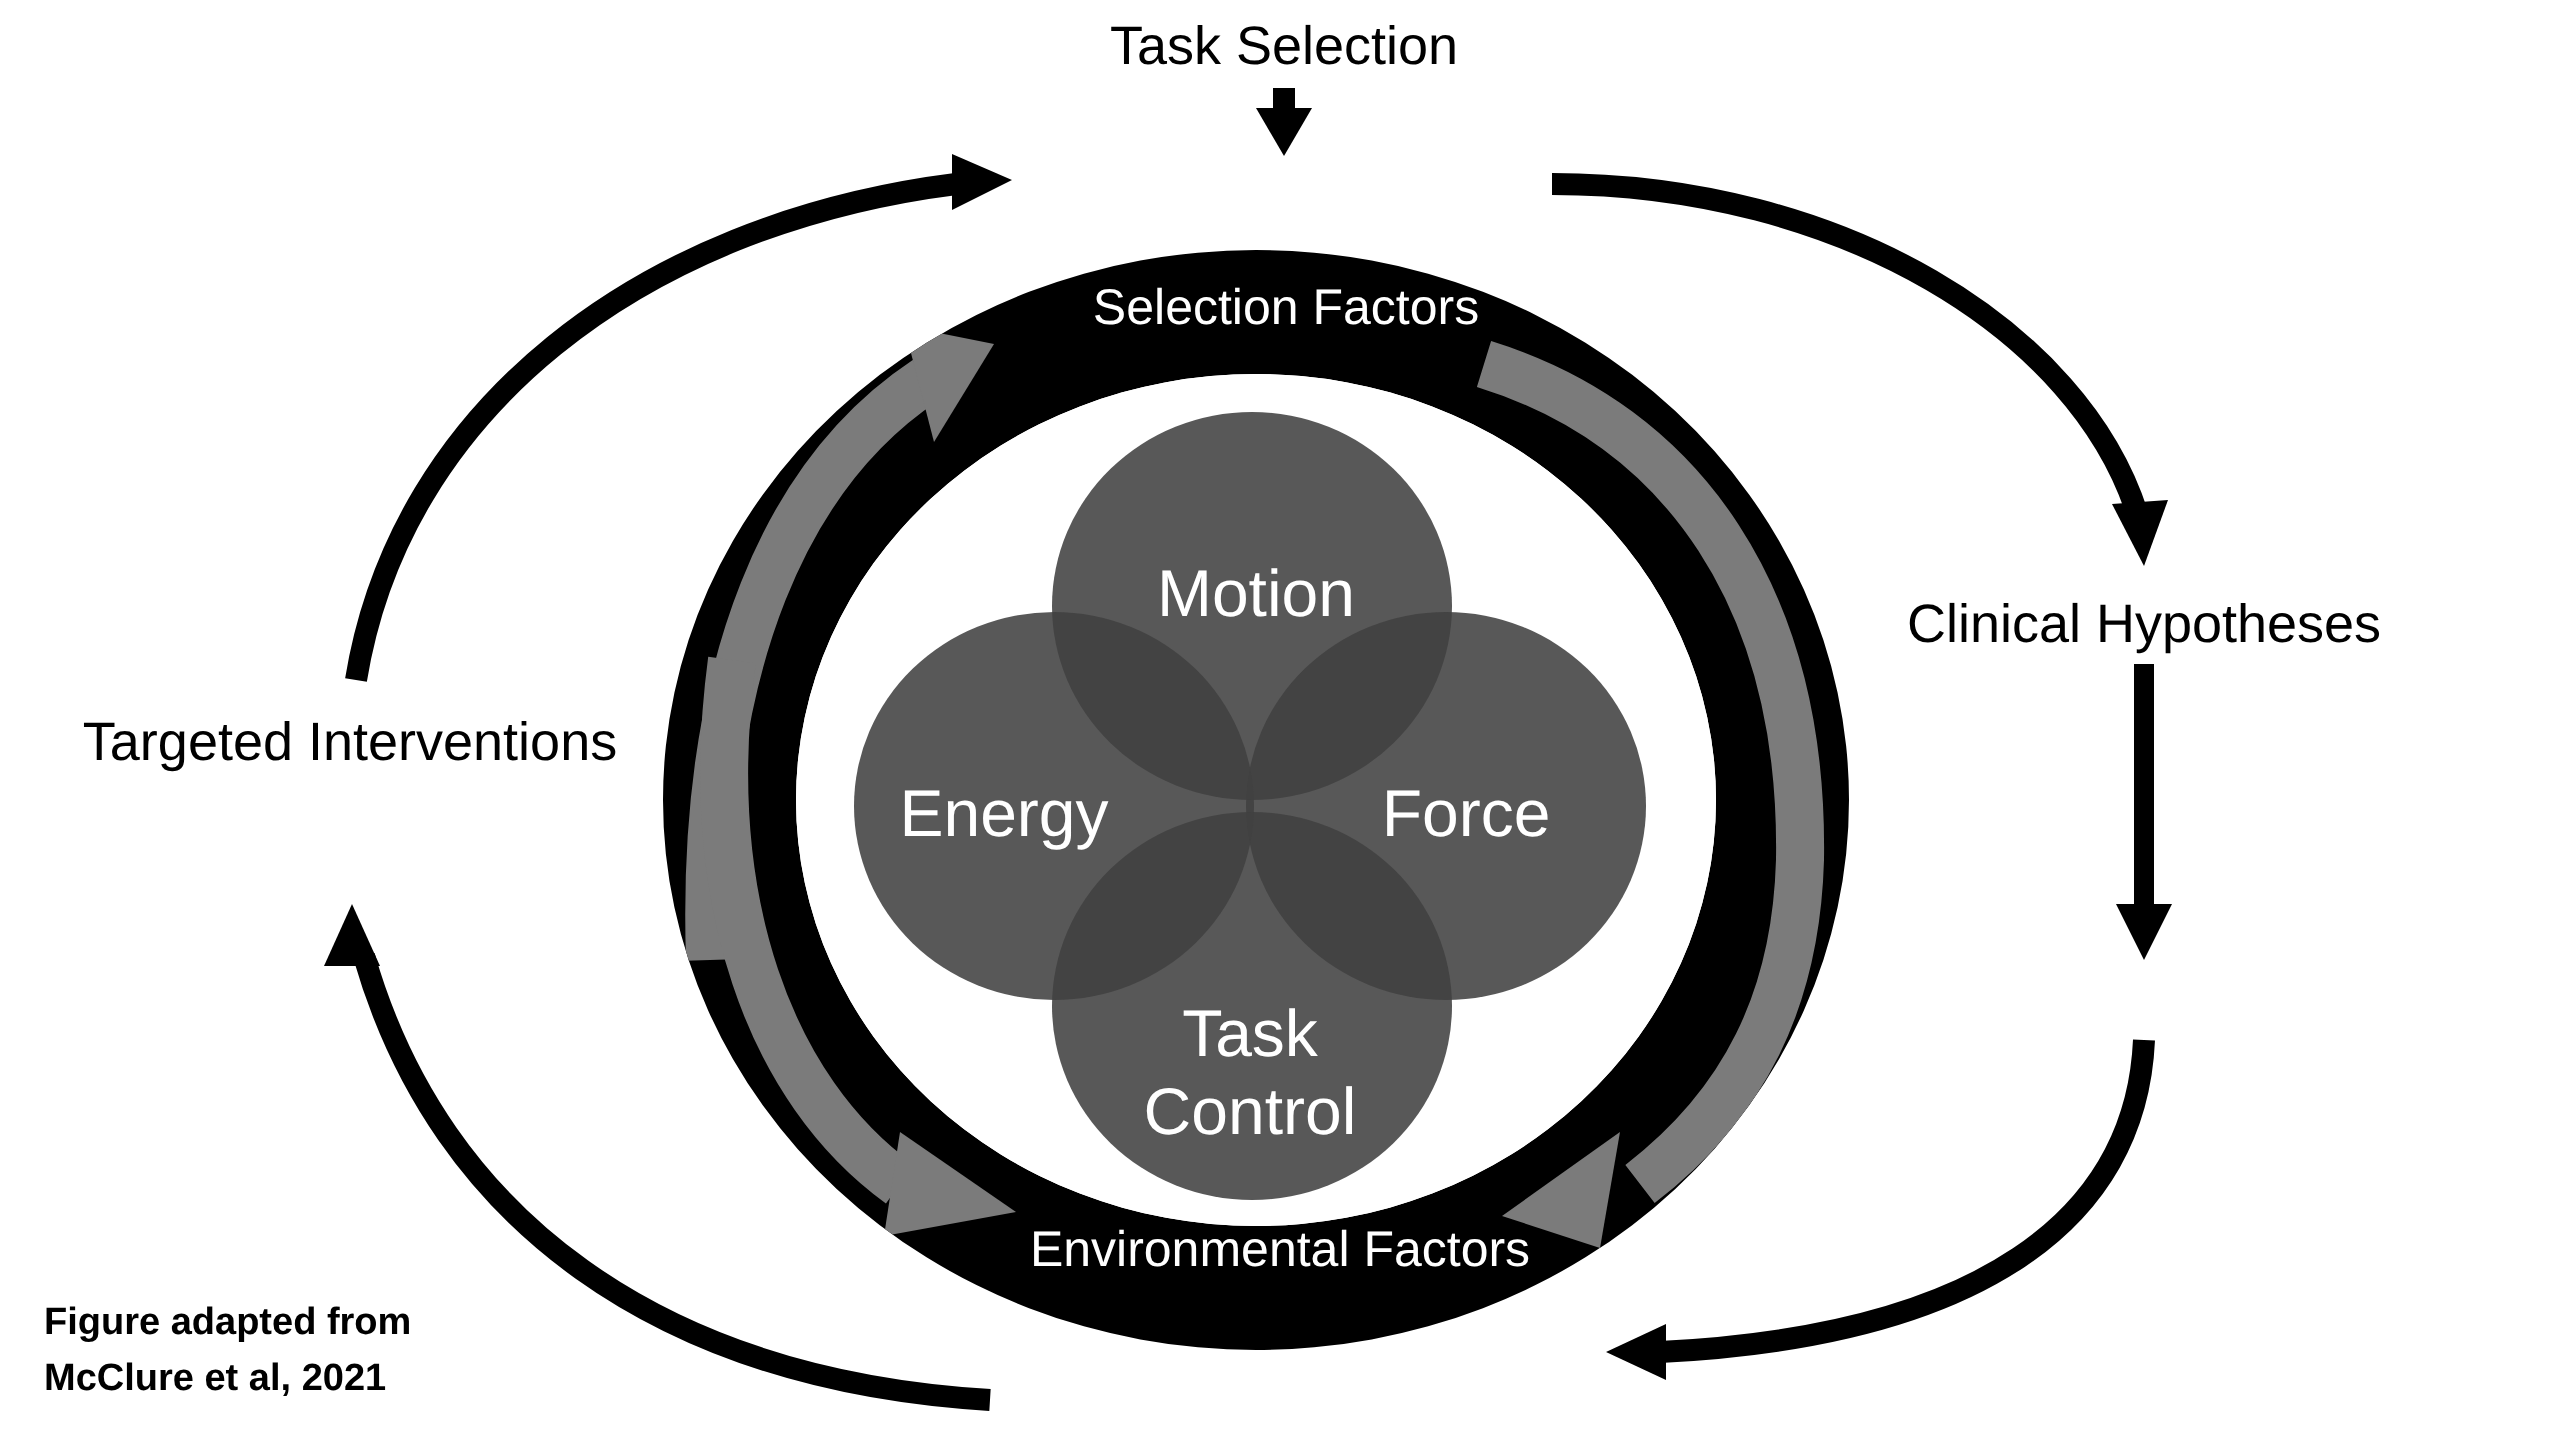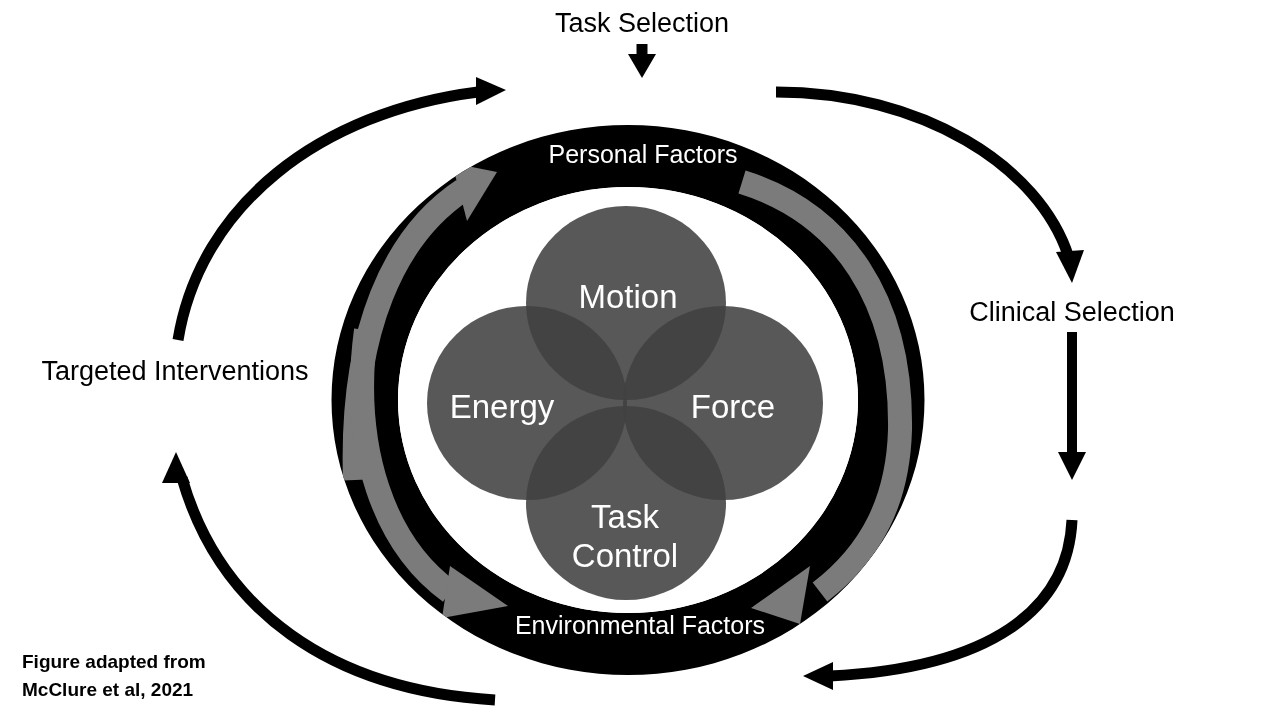--- a/index.html
+++ b/index.html
@@ -130,26 +130,26 @@
       <ellipse cx="626" cy="303" rx="100" ry="97" fill="#414141" fill-opacity="0.88"></ellipse>
       <ellipse cx="723" cy="403" rx="100" ry="97" fill="#414141" fill-opacity="0.88"></ellipse>
       <ellipse cx="626" cy="503" rx="100" ry="97" fill="#414141" fill-opacity="0.88"></ellipse>
       <ellipse cx="527" cy="403" rx="100" ry="97" fill="#414141" fill-opacity="0.88"></ellipse>
     </g>
   </svg>
 
   <div class="label label-outer centered" style="left:642px; top:8px;">Task Selection</div>
 
 
-  <div class="label label-outer centered" style="left:1072px; top:297px;">Clinical Selection</div>
+  <div class="label label-outer centered" style="left:1072px; top:297px;">Clinical Hypotheses</div>
 
 
   <div class="label label-outer centered" style="left:175px; top:356px;">Targeted Interventions</div>
 
-  <div class="label label-ring centered" style="left:643px; top:140px;">Personal Factors</div>
+  <div class="label label-ring centered" style="left:643px; top:140px;">Selection Factors</div>
 
   <div class="label label-ring centered" style="left:640px; top:611px;">Environmental Factors</div>
 
   <div class="label label-petal centered" style="left:628px; top:278px;">Motion</div>
 
   <div class="label label-petal centered" style="left:733px; top:388px;">Force</div>
 
   <div class="label label-petal centered" style="left:625px; top:498px;">
     <div>Task</div>
     <div>Control</div>

